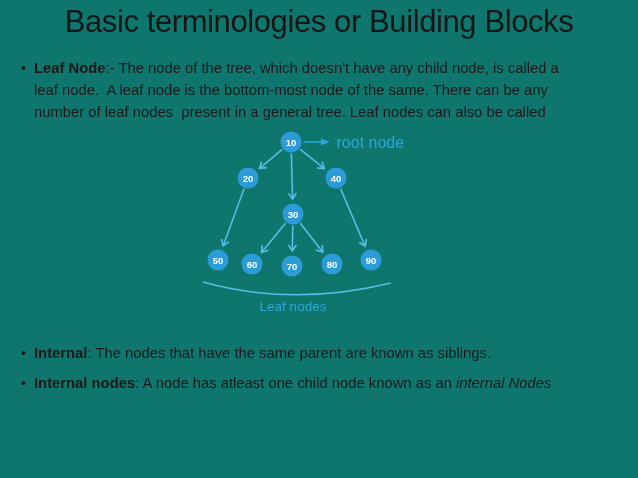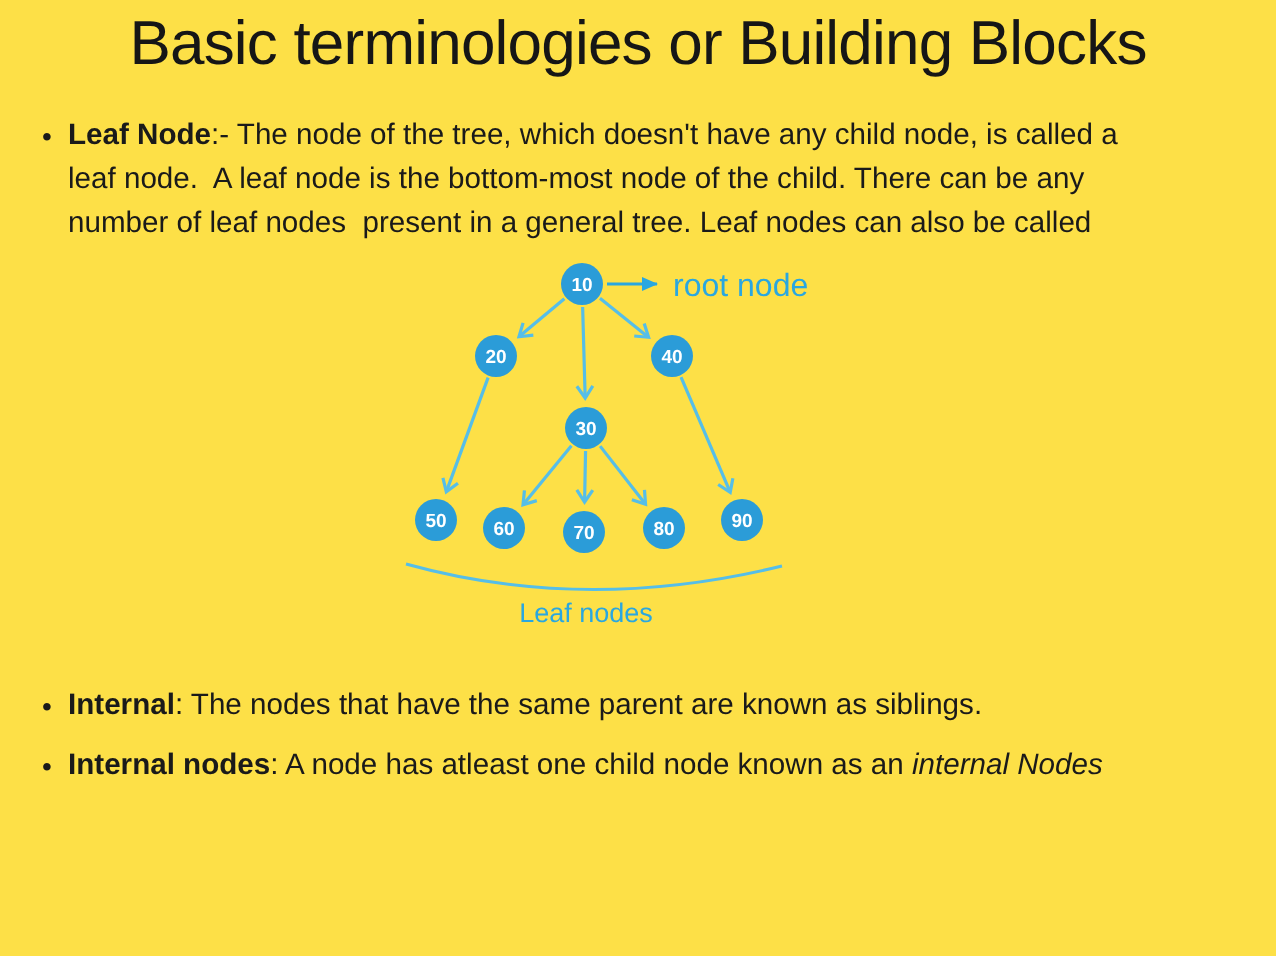--- a/index.html
+++ b/index.html
@@ -1,17 +1,17 @@
 <!DOCTYPE html>
 <html><head>
 <meta charset="utf-8">
 <style>
   html,body{margin:0;padding:0;background:#ffffff;}
   .slide{
-    position:relative;width:638px;height:478px;background:#fde047;overflow:hidden;
+    position:relative;width:638px;height:478px;background:#0f766e;overflow:hidden;
     font-family:"Liberation Sans",sans-serif;color:#1a1a1a;
   }
   .title{
     position:absolute;top:4px;left:0;width:100%;margin:0;text-align:center;
     font-size:31px;font-weight:400;letter-spacing:-0.4px;color:#161616;
   }
   .bullet{position:absolute;left:21px;display:flex;align-items:flex-start;}
   .dot{width:13px;flex:0 0 13px;font-size:14px;line-height:22px;color:#1a1a1a;}
   .btext{font-size:14.8px;line-height:22px;color:#1a1a1a;}
   .line{white-space:pre;}
@@ -24,21 +24,21 @@
 <body>
 
 <div class="slide">
 
   <h1 class="title">Basic terminologies or Building Blocks</h1>
 
   <div class="bullet" style="top:57px;">
     <span class="dot">•</span>
     <div class="btext">
       <div class="line"><span class="b">Leaf Node</span><span>:- The node of the tree, which doesn't have any child node, is called a</span></div>
-      <div class="line">leaf node.  A leaf node is the bottom-most node of the child. There can be any</div>
+      <div class="line">leaf node.  A leaf node is the bottom-most node of the same. There can be any</div>
       <div class="line">number of leaf nodes  present in a general tree. Leaf nodes can also be called</div>
     </div>
   </div>
 
   <svg id="tree-svg" width="245" height="195" viewBox="0 0 245 195">
     <defs>
       <marker id="chev" markerUnits="userSpaceOnUse" markerWidth="10" markerHeight="10" refX="7" refY="5" orient="auto">
         <path d="M1.5,1 L7.5,5 L1.5,9" fill="none" stroke="#56BEE8" stroke-width="1.6"></path>
       </marker>
       <marker id="arrow" markerUnits="userSpaceOnUse" markerWidth="9" markerHeight="8" refX="7.5" refY="4" orient="auto">

